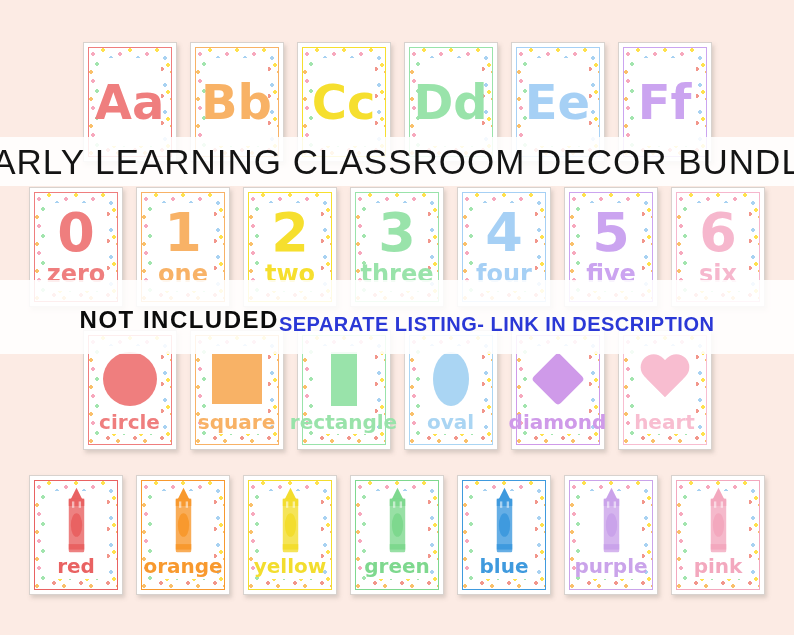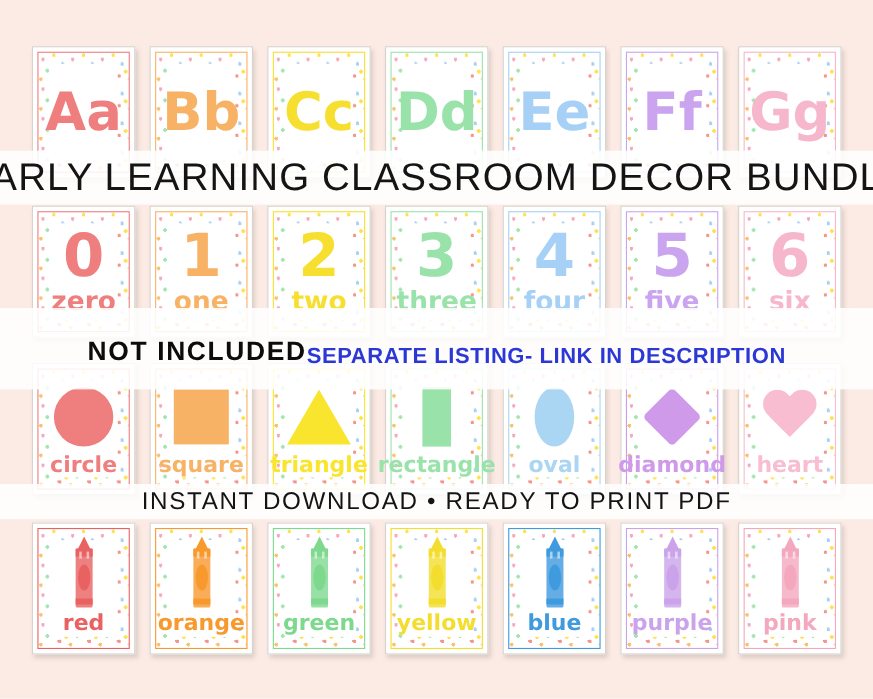--- a/index.html
+++ b/index.html
@@ -119,27 +119,20 @@
       </div>
     </div>
   </div>
       <div class="card letter-card" style="--c: #cba4f0;">
     <div class="frame">
       <div class="content">
         <span class="letter-text">Ff</span>
       </div>
     </div>
   </div>
-      <div class="card letter-card" style="--c: #f6b7cd;">
-    <div class="frame">
-      <div class="content">
-        <span class="letter-text">Gg</span>
-      </div>
-    </div>
-  </div>
     </div>
   <div class="row row-numbers">
       <div class="card number-card" style="--c: #ef7e7e;">
     <div class="frame">
       <div class="content">
         <span class="digit-text">0</span>
         <span class="word-text">zero</span>
       </div>
     </div>
   </div>
@@ -206,30 +199,20 @@
       <div class="card shape-card" style="--c: #f8b266;">
     <div class="frame">
       <div class="content">
         <div class="shape-holder">
           <div class="shape-square"></div>
         </div>
         <span class="shape-label">square</span>
       </div>
     </div>
   </div>
-      <div class="card shape-card" style="--c: #f9e52e;">
-    <div class="frame">
-      <div class="content">
-        <div class="shape-holder">
-          <div class="shape-triangle"></div>
-        </div>
-        <span class="shape-label">triangle</span>
-      </div>
-    </div>
-  </div>
       <div class="card shape-card" style="--c: #99e3aa;">
     <div class="frame">
       <div class="content">
         <div class="shape-holder">
           <div class="shape-rectangle"></div>
         </div>
         <span class="shape-label">rectangle</span>
       </div>
     </div>
   </div>
@@ -294,53 +277,53 @@
             <rect x="9.5" y="64" width="17" height="6" fill="currentColor"></rect>
             <rect x="13" y="17" width="2.6" height="7" fill="#ffffff" opacity="0.55"></rect>
             <rect x="20.4" y="17" width="2.6" height="7" fill="#ffffff" opacity="0.55"></rect>
             <ellipse cx="18" cy="43" rx="6.2" ry="13" fill="currentColor"></ellipse>
           </svg>
         </div>
         <span class="crayon-label">orange</span>
       </div>
     </div>
   </div>
+      <div class="card crayon-card" style="--c: #f3dd2e;">
+    <div class="frame">
+      <div class="content">
+        <div class="crayon-holder">
+          <svg viewBox="0 0 36 76" width="33" height="69" aria-hidden="true">
+            <path d="M18 2 L24.5 15 L11.5 15 Z" fill="currentColor"></path>
+            <rect x="9.5" y="14" width="17" height="59" rx="1.5" fill="currentColor" opacity="0.8"></rect>
+            <rect x="9.5" y="14" width="17" height="8" fill="currentColor"></rect>
+            <rect x="9.5" y="64" width="17" height="6" fill="currentColor"></rect>
+            <rect x="13" y="17" width="2.6" height="7" fill="#ffffff" opacity="0.55"></rect>
+            <rect x="20.4" y="17" width="2.6" height="7" fill="#ffffff" opacity="0.55"></rect>
+            <ellipse cx="18" cy="43" rx="6.2" ry="13" fill="currentColor"></ellipse>
+          </svg>
+        </div>
+        <span class="crayon-label">yellow</span>
+      </div>
+    </div>
+  </div>
       <div class="card crayon-card" style="--c: #7ed88e;">
     <div class="frame">
       <div class="content">
         <div class="crayon-holder">
           <svg viewBox="0 0 36 76" width="33" height="69" aria-hidden="true">
             <path d="M18 2 L24.5 15 L11.5 15 Z" fill="currentColor"></path>
             <rect x="9.5" y="14" width="17" height="59" rx="1.5" fill="currentColor" opacity="0.8"></rect>
             <rect x="9.5" y="14" width="17" height="8" fill="currentColor"></rect>
             <rect x="9.5" y="64" width="17" height="6" fill="currentColor"></rect>
             <rect x="13" y="17" width="2.6" height="7" fill="#ffffff" opacity="0.55"></rect>
             <rect x="20.4" y="17" width="2.6" height="7" fill="#ffffff" opacity="0.55"></rect>
             <ellipse cx="18" cy="43" rx="6.2" ry="13" fill="currentColor"></ellipse>
           </svg>
         </div>
         <span class="crayon-label">green</span>
-      </div>
-    </div>
-  </div>
-      <div class="card crayon-card" style="--c: #f3dd2e;">
-    <div class="frame">
-      <div class="content">
-        <div class="crayon-holder">
-          <svg viewBox="0 0 36 76" width="33" height="69" aria-hidden="true">
-            <path d="M18 2 L24.5 15 L11.5 15 Z" fill="currentColor"></path>
-            <rect x="9.5" y="14" width="17" height="59" rx="1.5" fill="currentColor" opacity="0.8"></rect>
-            <rect x="9.5" y="14" width="17" height="8" fill="currentColor"></rect>
-            <rect x="9.5" y="64" width="17" height="6" fill="currentColor"></rect>
-            <rect x="13" y="17" width="2.6" height="7" fill="#ffffff" opacity="0.55"></rect>
-            <rect x="20.4" y="17" width="2.6" height="7" fill="#ffffff" opacity="0.55"></rect>
-            <ellipse cx="18" cy="43" rx="6.2" ry="13" fill="currentColor"></ellipse>
-          </svg>
-        </div>
-        <span class="crayon-label">yellow</span>
       </div>
     </div>
   </div>
       <div class="card crayon-card" style="--c: #3f9ade;">
     <div class="frame">
       <div class="content">
         <div class="crayon-holder">
           <svg viewBox="0 0 36 76" width="33" height="69" aria-hidden="true">
             <path d="M18 2 L24.5 15 L11.5 15 Z" fill="currentColor"></path>
             <rect x="9.5" y="14" width="17" height="59" rx="1.5" fill="currentColor" opacity="0.8"></rect>
@@ -395,17 +378,14 @@
 
   <div class="band band-title">
     <span class="title-text">EARLY LEARNING CLASSROOM DECOR BUNDLE</span>
   </div>
 
   <div class="band band-notice">
     <span class="not-included-text">NOT INCLUDED</span>
     <span class="separate-text" style="color: rgb(43, 56, 214);">SEPARATE LISTING- LINK IN DESCRIPTION</span>
   </div>
 
-  <div class="band band-download">
-    <span class="download-text">INSTANT DOWNLOAD • READY TO PRINT PDF</span>
-  </div>
 
 </div>
 
 </body></html>

